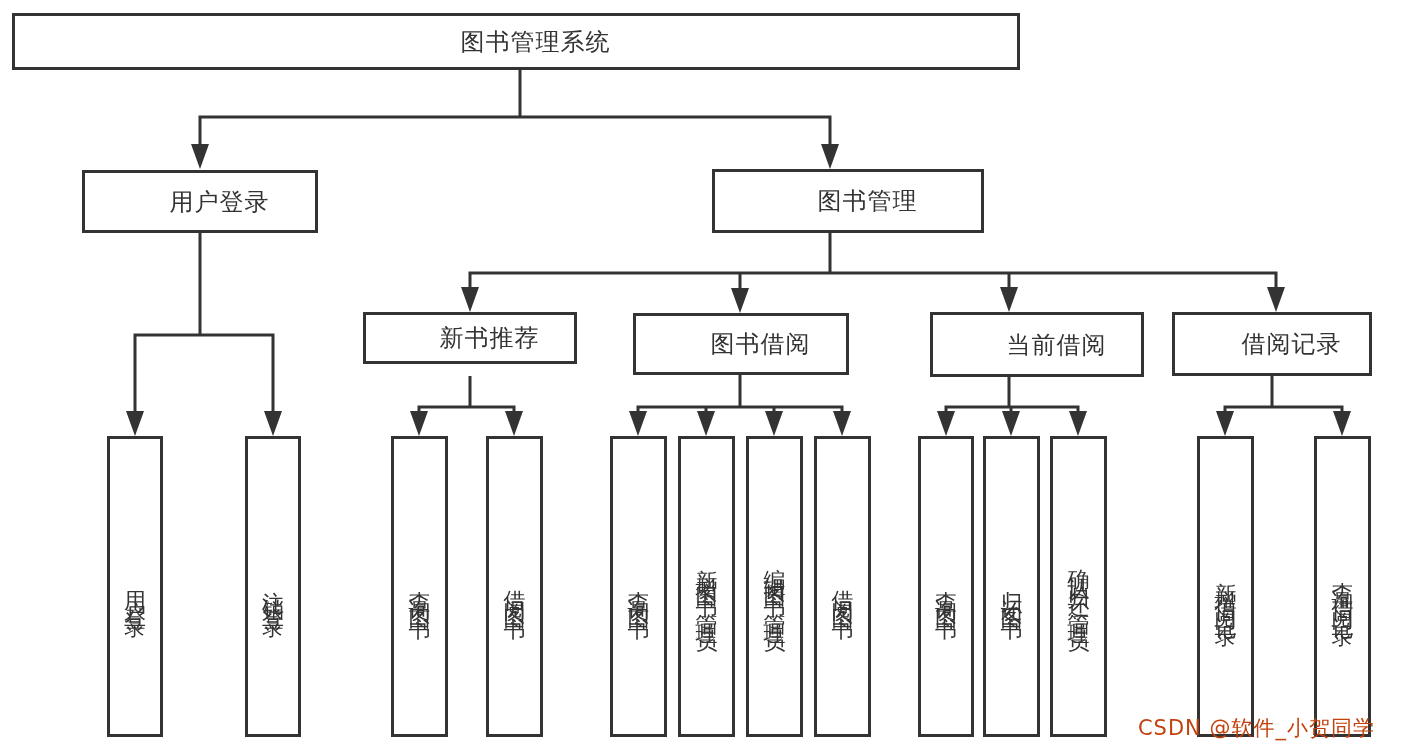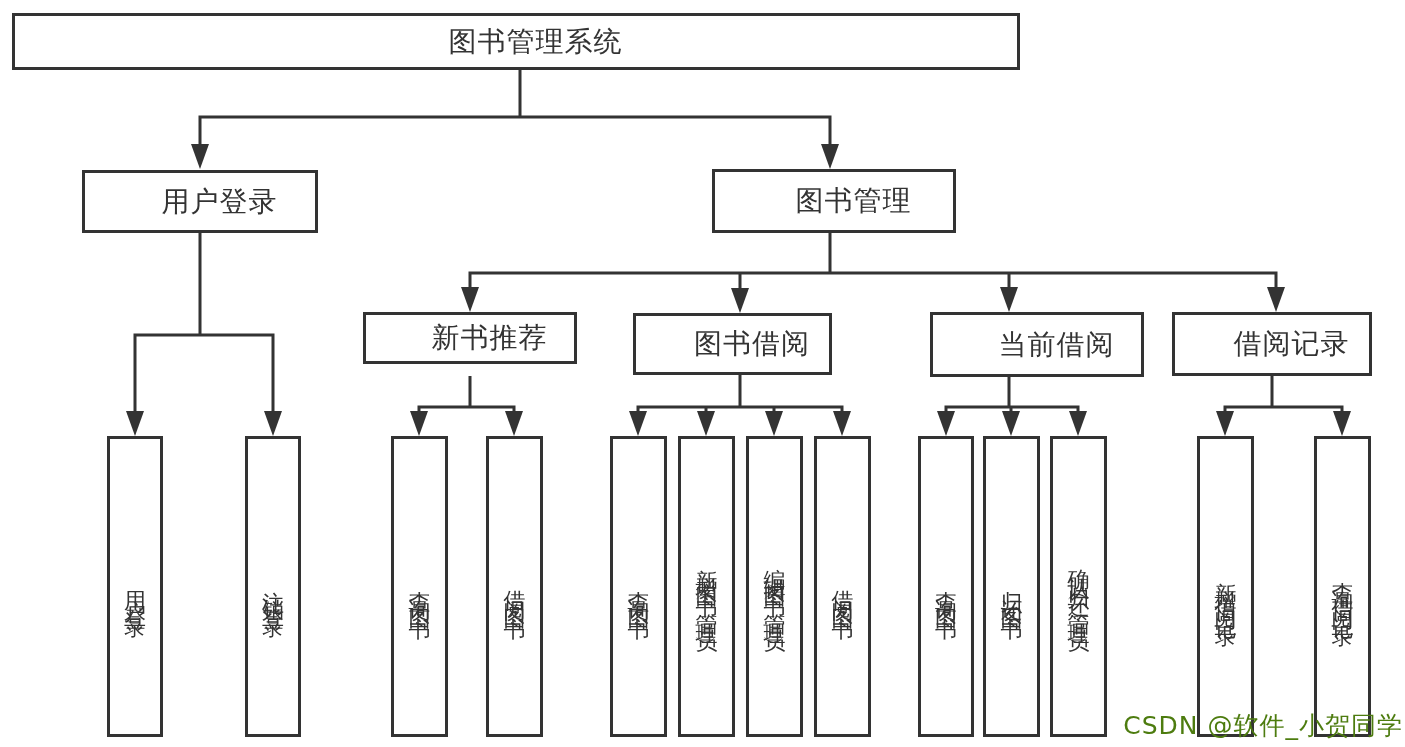--- a/index.html
+++ b/index.html
@@ -35,38 +35,38 @@
     position: absolute;
     box-sizing: border-box;
     border: 3px solid #333333;
     background: #ffffff;
     display: flex;
     align-items: center;
     justify-content: center;
     color: #333333;
   }
   .hnode {
-    font-size: 28px;
+    font-size: 24px;
     letter-spacing: 1px;
     white-space: nowrap;
     padding-left: 39px;
   }
   .vnode .vlabel {
     writing-mode: vertical-rl;
     font-size: 22px;
     line-height: 1.1;
     letter-spacing: 9px;
     text-indent: 9px;
   }
   .watermark {
     position: absolute;
-    right: 2px;
+    right: 30px;
     bottom: 5px;
-    font-size: 25px;
-    color: #4d7c0f;
+    font-size: 21px;
+    color: #c2410c;
     letter-spacing: 1px;
     white-space: nowrap;
   }
 </style>
 </head>
 <body>
 
 <div class="canvas">
 
   <svg class="connectors" viewBox="0 0 1405 747" xmlns="http://www.w3.org/2000/svg" aria-hidden="true">
@@ -105,28 +105,28 @@
     <polygon points="1333,411 1351,411 1342,436"></polygon>
   </svg>
 
   <div class="node hnode" style="left:12px; top:13px; width:1008px; height:57px;">
     <span>图书管理系统</span>
   </div>
 
   <div class="node hnode" style="left:82px; top:170px; width:236px; height:63px;">
     <span>用户登录</span>
   </div>
-  <div class="node hnode" style="left:712px; top:169px; width:244px; height:64px;">
+  <div class="node hnode" style="left:712px; top:169px; width:272px; height:64px;">
     <span>图书管理</span>
   </div>
 
   <div class="node hnode" style="left:363px; top:312px; width:214px; height:52px;">
     <span>新书推荐</span>
   </div>
-  <div class="node hnode" style="left:633px; top:313px; width:199px; height:62px;">
+  <div class="node hnode" style="left:633px; top:313px; width:216px; height:62px;">
     <span>图书借阅</span>
   </div>
   <div class="node hnode" style="left:902px; top:312px; width:214px; height:65px;margin-left:28px;">
     <span>当前借阅</span>
   </div>
   <div class="node hnode" style="left:1172px; top:312px; width:200px; height:64px;">
     <span>借阅记录</span>
   </div>
 
   <div class="node vnode" style="left:107px; top:436px; width:56px; height:301px;">

